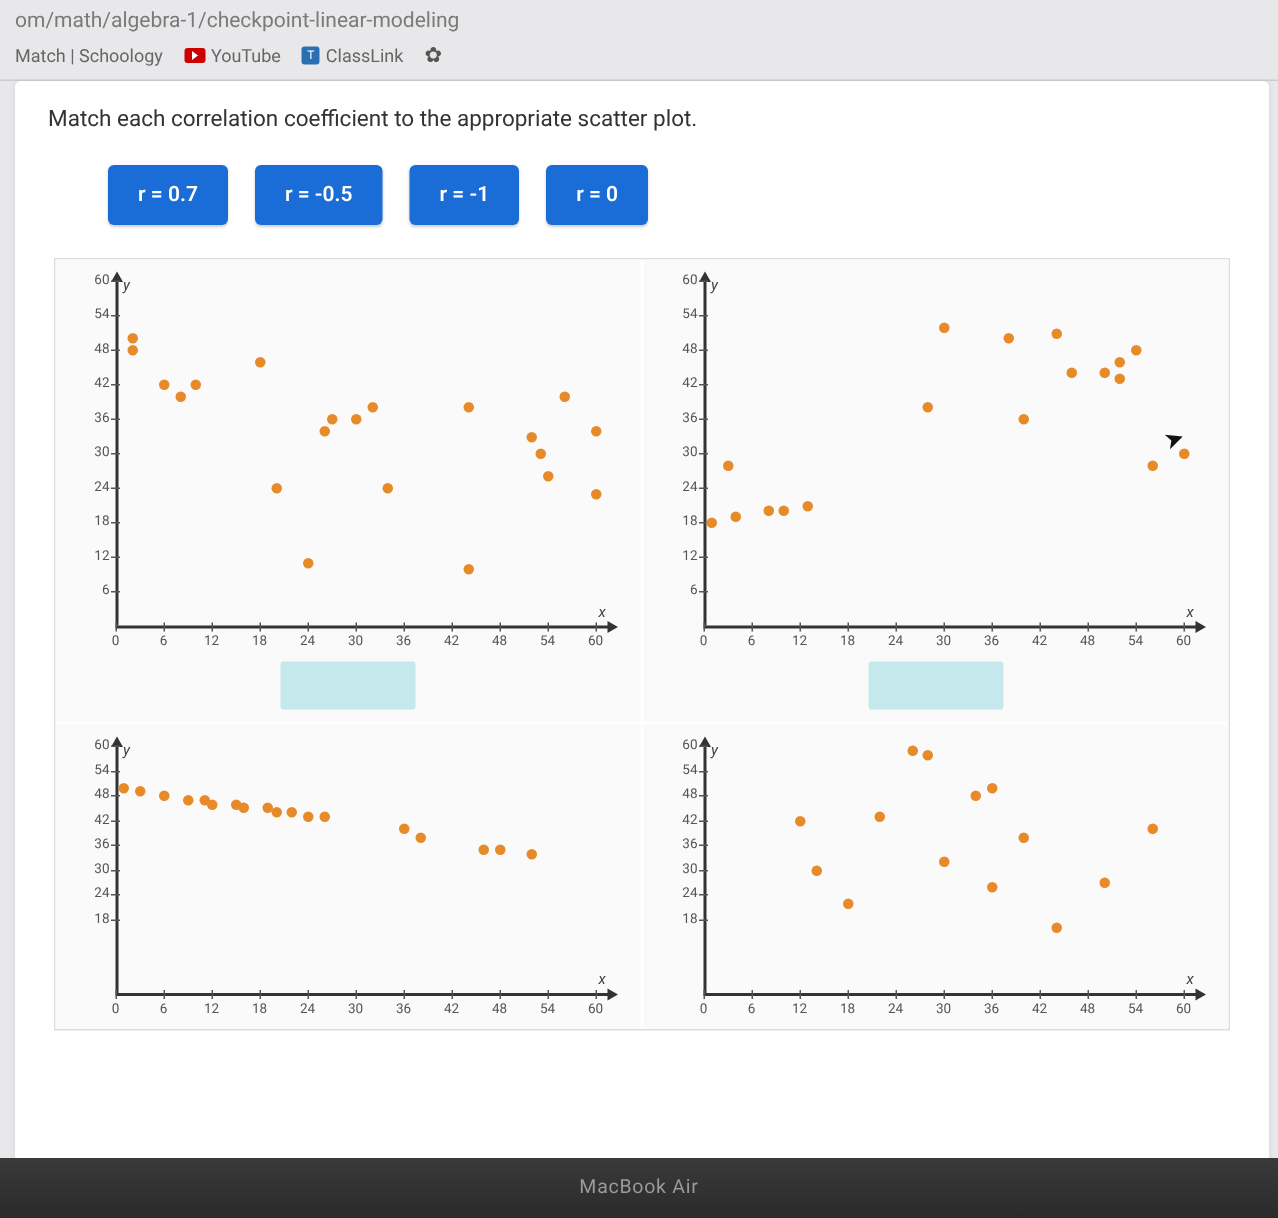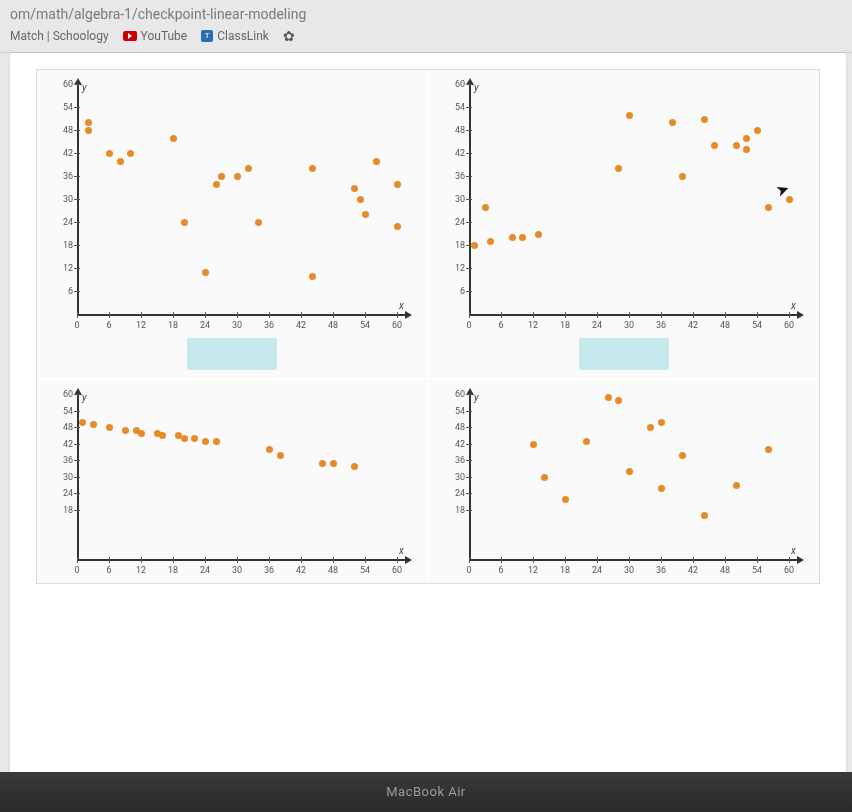--- a/index.html
+++ b/index.html
@@ -128,21 +128,28 @@
     <span>YouTube</span>
   </span>
   <span class="bm-icon">
     <span class="cl">T</span>
     <span>ClassLink</span>
   </span>
   <span class="gear">✿</span>
 </div>
 
 <div class="content">
-
+  <div class="prompt">Match each correlation coefficient to the appropriate scatter plot.</div>
+
+  <div class="choices">
+    <div class="choice"><span class="eq">r = 0.7</span></div>
+    <div class="choice"><span class="eq">r = -0.5</span></div>
+    <div class="choice"><span class="eq">r = -1</span></div>
+    <div class="choice"><span class="eq">r = 0</span></div>
+  </div>
 
   <div class="grid">
     <div class="cell">
       <div class="plot" id="plot0">
           <div class="axis-y"></div>
           <div class="axis-x"></div>
           <div class="arrow-y"></div>
           <div class="arrow-x"></div>
           <div class="axis-name-y">y</div>
           <div class="axis-name-x" style="left: 352px; top: 220px;">x</div>

